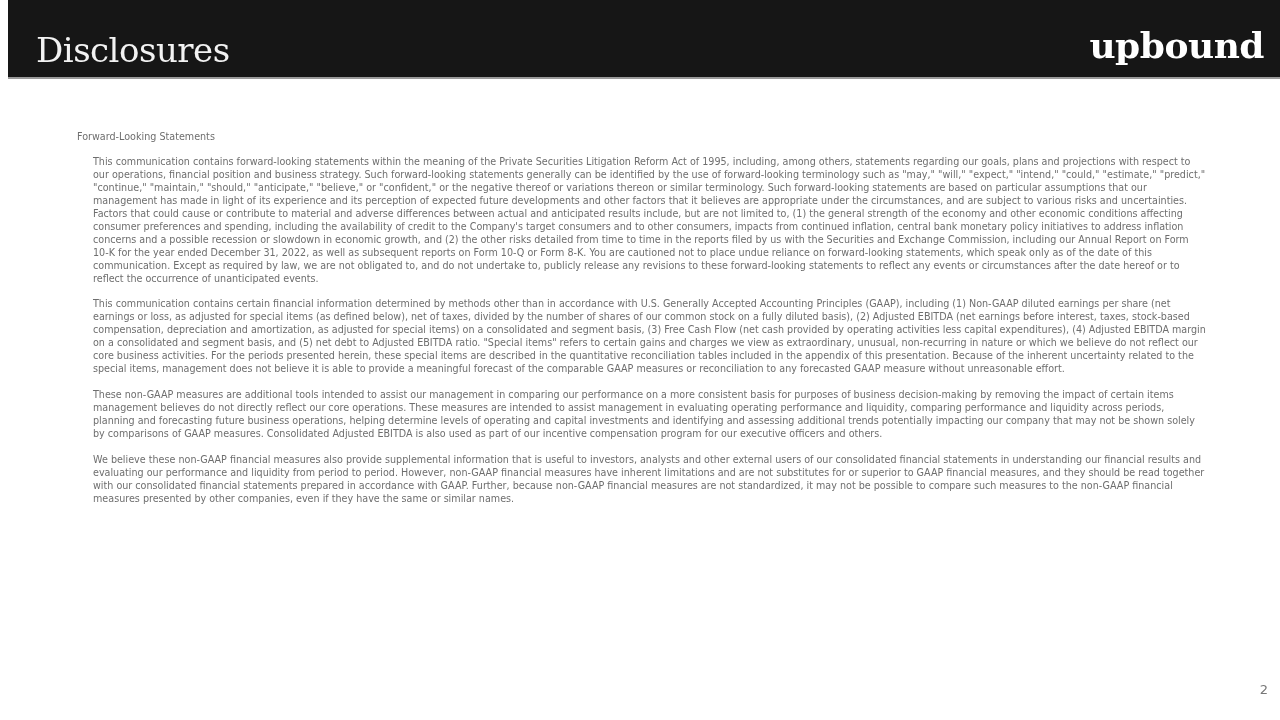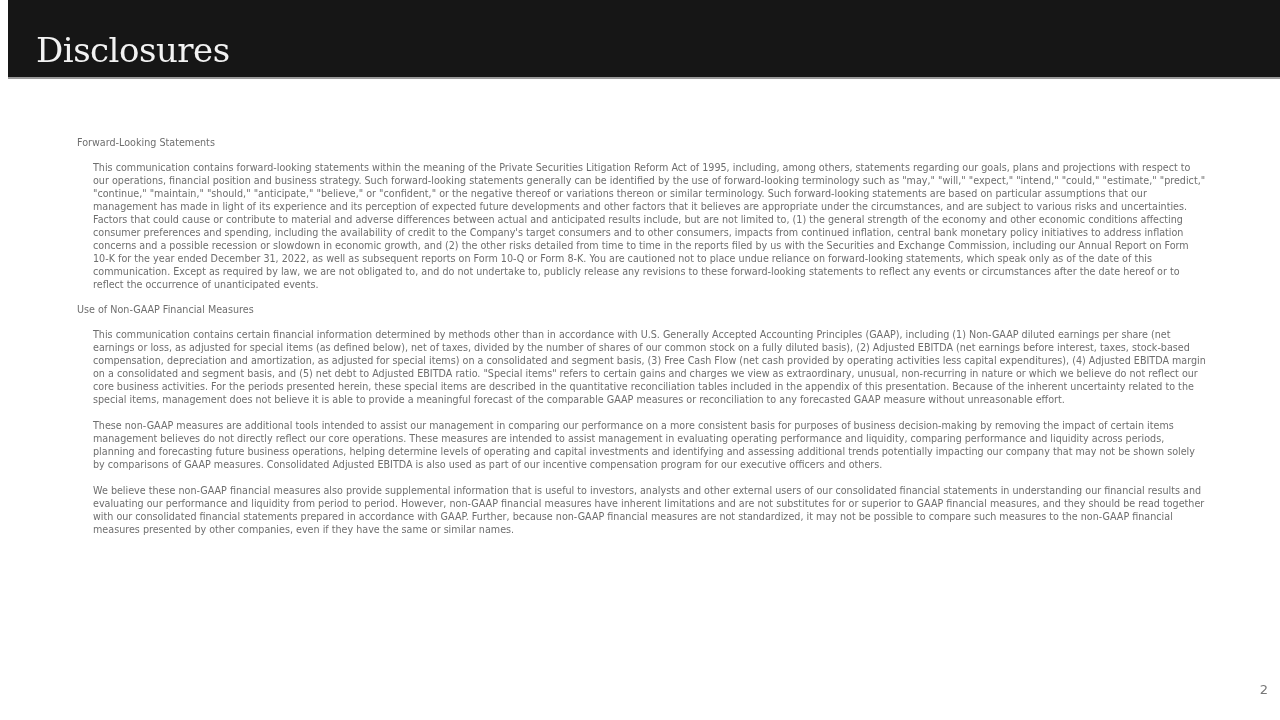--- a/index.html
+++ b/index.html
@@ -53,21 +53,21 @@
       top: 125px;
       width: 1130px;
       font-family: "DejaVu Sans", "Liberation Sans", sans-serif;
       font-size: 9.6px;
       line-height: 12.95px;
       color: #6e6e6e;
     }
     .body h2 {
       font-size: 9.6px;
       font-weight: normal;
-      margin: 12px 0 12px 0;
+      margin: 6px 0 12px 0;
       color: #6e6e6e;
     }
     .body p {
       margin: 0 0 13px 16px;
       text-align: left;
     }
     .page-number {
       position: absolute;
       right: 12px;
       top: 682px;
@@ -75,30 +75,30 @@
       font-size: 13px;
       color: #777777;
     }
   </style>
 </head>
 <body>
 
 <div class="slide">
   <div class="header">
     <h1 class="title">Disclosures</h1>
+    <div class="logo">upbound</div>
   </div>
 
   <div class="body">
     <section>
       <h2>Forward-Looking Statements</h2>
       <p>This communication contains forward-looking statements within the meaning of the Private Securities Litigation Reform Act of 1995, including, among others, statements regarding our goals, plans and projections with respect to our operations, financial position and business strategy. Such forward-looking statements generally can be identified by the use of forward-looking terminology such as "may," "will," "expect," "intend," "could," "estimate," "predict," "continue," "maintain," "should," "anticipate," "believe," or "confident," or the negative thereof or variations thereon or similar terminology. Such forward-looking statements are based on particular assumptions that our management has made in light of its experience and its perception of expected future developments and other factors that it believes are appropriate under the circumstances, and are subject to various risks and uncertainties. Factors that could cause or contribute to material and adverse differences between actual and anticipated results include, but are not limited to, (1) the general strength of the economy and other economic conditions affecting consumer preferences and spending, including the availability of credit to the Company's target consumers and to other consumers, impacts from continued inflation, central bank monetary policy initiatives to address inflation concerns and a possible recession or slowdown in economic growth, and (2) the other risks detailed from time to time in the reports filed by us with the Securities and Exchange Commission, including our Annual Report on Form 10-K for the year ended December 31, 2022, as well as subsequent reports on Form 10-Q or Form 8-K. You are cautioned not to place undue reliance on forward-looking statements, which speak only as of the date of this communication. Except as required by law, we are not obligated to, and do not undertake to, publicly release any revisions to these forward-looking statements to reflect any events or circumstances after the date hereof or to reflect the occurrence of unanticipated events.</p>
     </section>
 
     <section>
-      <h2>Use of Non-GAAP Financial Measures</h2>
       <p>This communication contains certain financial information determined by methods other than in accordance with U.S. Generally Accepted Accounting Principles (GAAP), including (1) Non-GAAP diluted earnings per share (net earnings or loss, as adjusted for special items (as defined below), net of taxes, divided by the number of shares of our common stock on a fully diluted basis), (2) Adjusted EBITDA (net earnings before interest, taxes, stock-based compensation, depreciation and amortization, as adjusted for special items) on a consolidated and segment basis, (3) Free Cash Flow (net cash provided by operating activities less capital expenditures), (4) Adjusted EBITDA margin on a consolidated and segment basis, and (5) net debt to Adjusted EBITDA ratio. "Special items" refers to certain gains and charges we view as extraordinary, unusual, non-recurring in nature or which we believe do not reflect our core business activities. For the periods presented herein, these special items are described in the quantitative reconciliation tables included in the appendix of this presentation.  Because of the inherent uncertainty related to the special items, management does not believe it is able to provide a meaningful forecast of the comparable GAAP measures or reconciliation to any forecasted GAAP measure without unreasonable effort.</p>
       <p>These non-GAAP measures are additional tools intended to assist our management in comparing our performance on a more consistent basis for purposes of business decision-making by removing the impact of certain items management believes do not directly reflect our core operations.  These measures are intended to assist management in evaluating operating performance and liquidity, comparing performance and liquidity across periods, planning and forecasting future business operations, helping determine levels of operating and capital investments and identifying and assessing additional trends potentially impacting our company that may not be shown solely by comparisons of GAAP measures.  Consolidated Adjusted EBITDA is also used as part of our incentive compensation program for our executive officers and others.</p>
       <p>We believe these non-GAAP financial measures also provide supplemental information that is useful to investors, analysts and other external users of our consolidated financial statements in understanding our financial results and evaluating our performance and liquidity from period to period. However, non-GAAP financial measures have inherent limitations and are not substitutes for or superior to GAAP financial measures, and they should be read together with our consolidated financial statements prepared in accordance with GAAP. Further, because non-GAAP financial measures are not standardized, it may not be possible to compare such measures to the non-GAAP financial measures presented by other companies, even if they have the same or similar names.</p>
     </section>
   </div>
 
   <div class="page-number">2</div>
 </div>
 
 </body></html>

